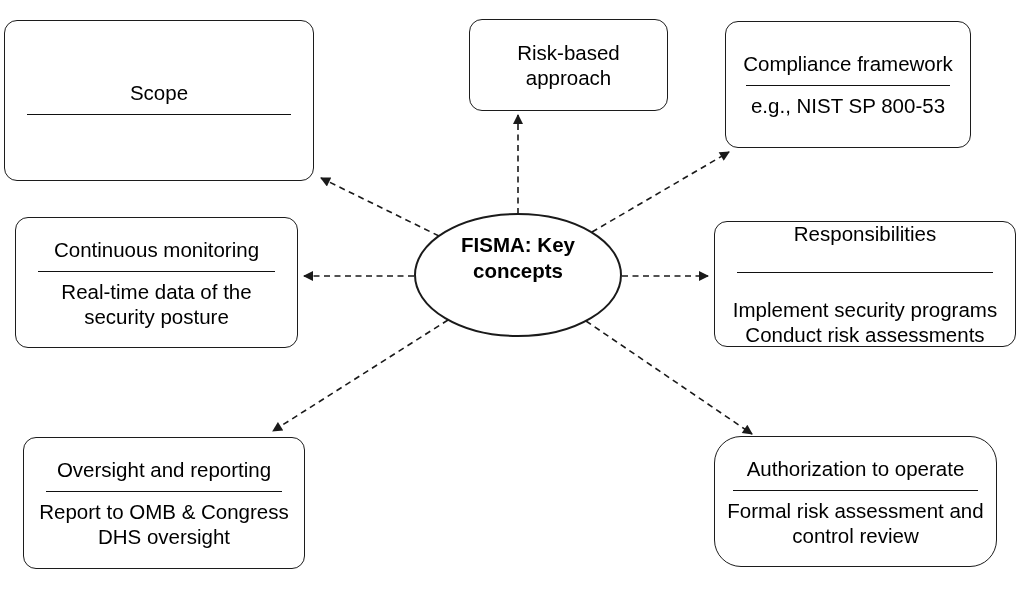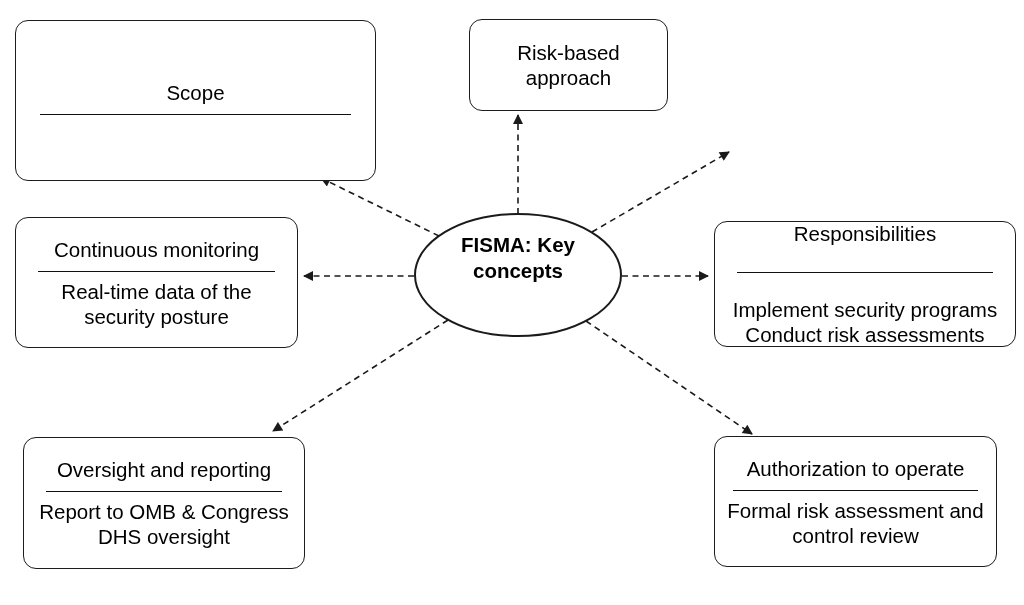--- a/index.html
+++ b/index.html
@@ -42,30 +42,30 @@
   }
   .node-divider {
     border-top: 1.6px solid #111111;
     width: 94%;
     margin: 9px auto 7px auto;
   }
   .node-body {
     font-size: 20.5px;
     line-height: 25px;
   }
-  .node-scope          { left: 15px;  top: 20px;  width: 361px; height: 161px; }
+  .node-scope          { left: 4px;  top: 20px;  width: 310px; height: 161px; }
   .node-scope .node-body { max-width: 282px; }
   .node-risk           { left: 421px; top: 19px;  width: 199px; height: 92px; margin-left: 48px; }
   .node-risk .node-title { max-width: 150px; }
   .node-compliance     { left: 725px; top: 21px;  width: 246px; height: 127px; }
   .node-continuous     { left: 15px;  top: 217px; width: 283px; height: 131px; }
   .node-continuous .node-body { max-width: 230px; }
   .node-responsibilities { left: 714px; top: 221px; width: 302px; height: 126px; gap: 17px; }
   .node-oversight      { left: 23px;  top: 437px; width: 282px; height: 132px; }
-  .node-authorization  { left: 714px; top: 436px; width: 283px; height: 131px; padding: 22px 10px; }
+  .node-authorization  { left: 714px; top: 436px; width: 283px; height: 131px; padding: 22px 10px; border-radius: 27px; }
   .center-label {
     position: absolute;
     left: 418px;
     top: 198px;
     width: 200px;
     height: 120px;
     display: flex;
     align-items: center;
     justify-content: center;
     text-align: center;
@@ -105,20 +105,27 @@
 
   <div class="node node-scope">
     <div class="node-title">Scope</div>
     <div class="node-divider"></div>
   </div>
 
   <div class="node node-risk">
     <div class="node-title">Risk-based approach</div>
   </div>
 
+  <div class="node node-compliance">
+    <div class="node-title">Compliance framework</div>
+    <div class="node-divider"></div>
+    <div class="node-body">
+      <div>e.g., NIST SP 800-53</div>
+    </div>
+  </div>
 
   <div class="node node-continuous">
     <div class="node-title">Continuous monitoring</div>
     <div class="node-divider"></div>
     <div class="node-body">
       <div>Real-time data of the security posture</div>
     </div>
   </div>
 
   <div class="node node-responsibilities">

